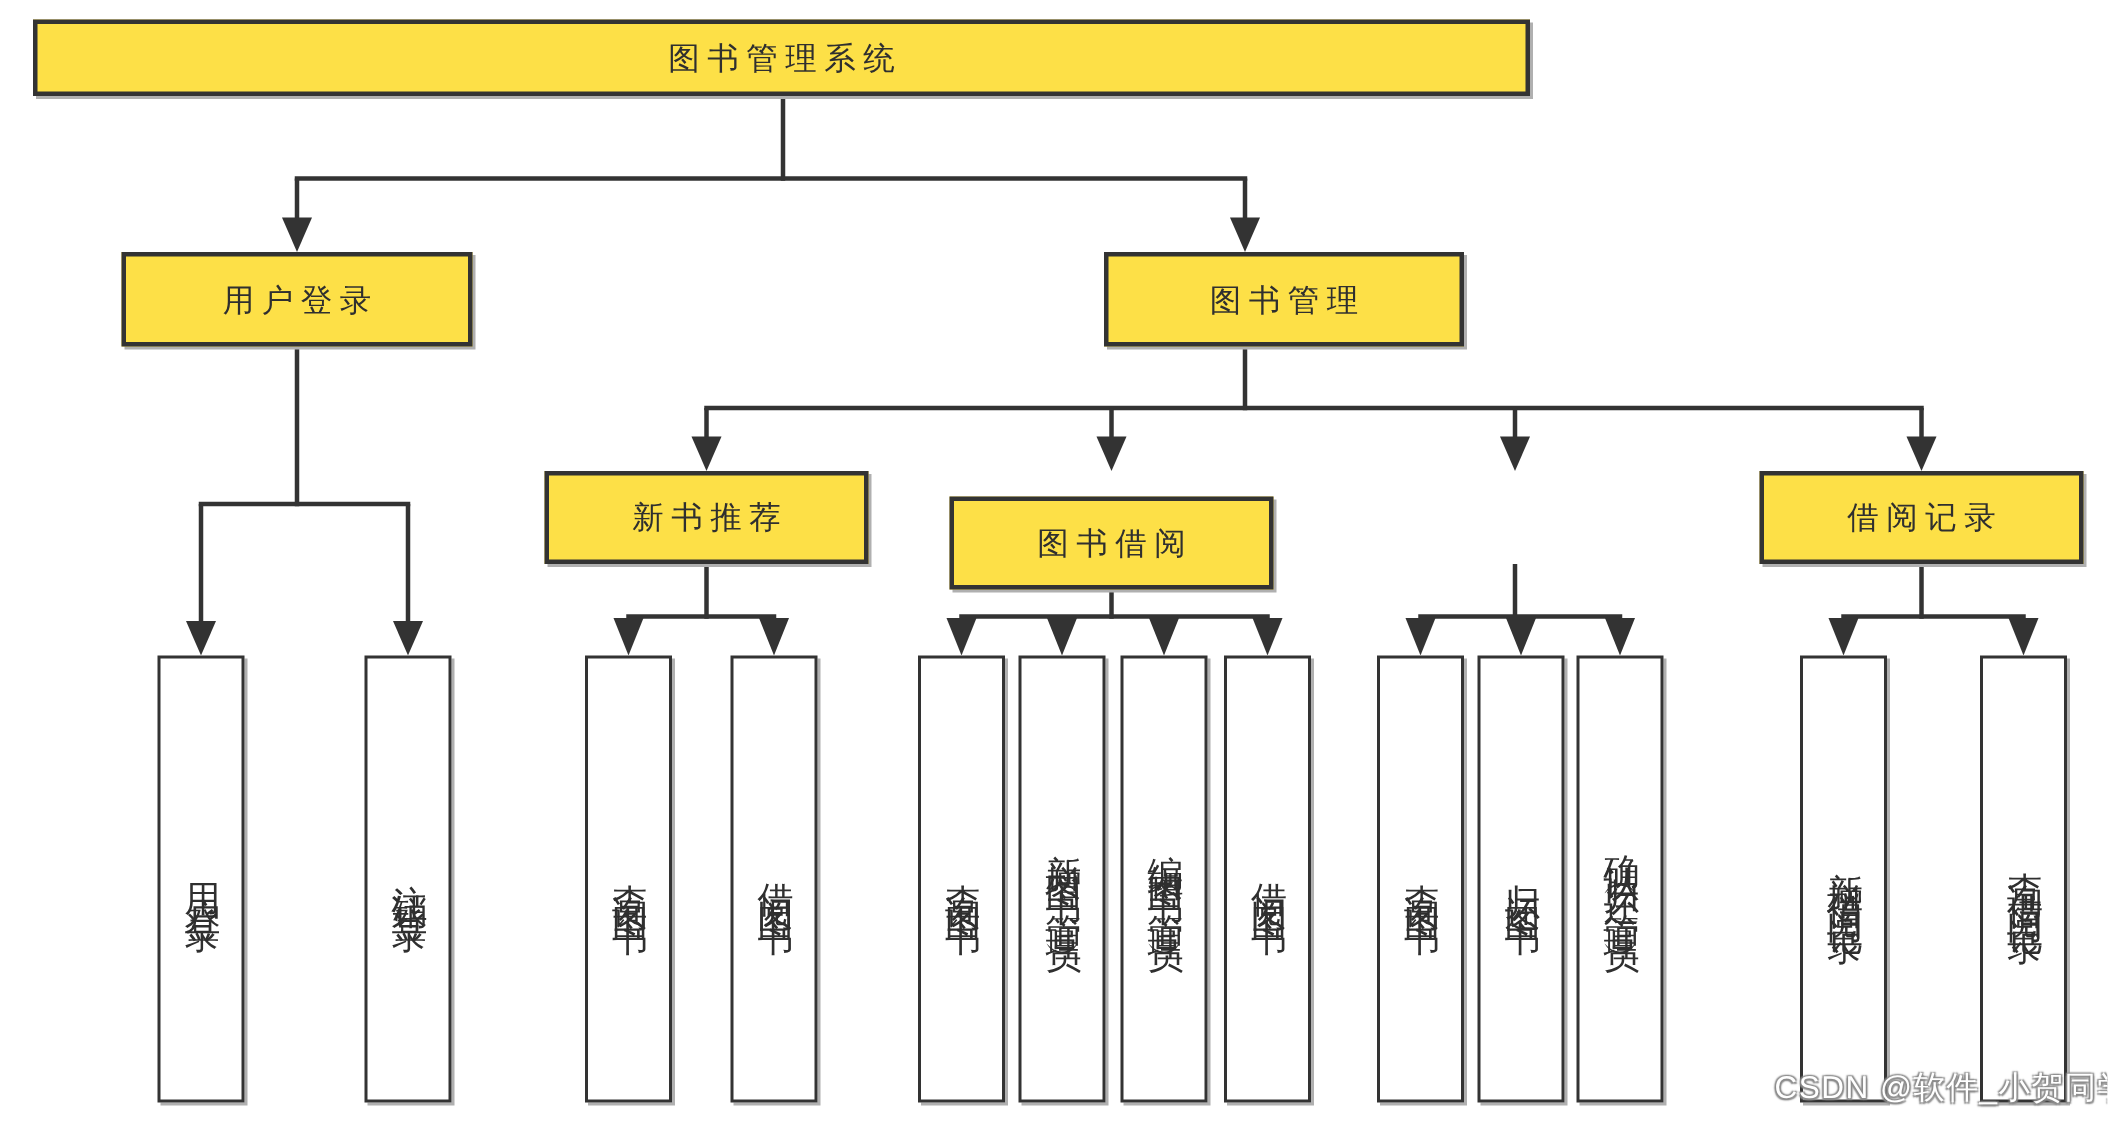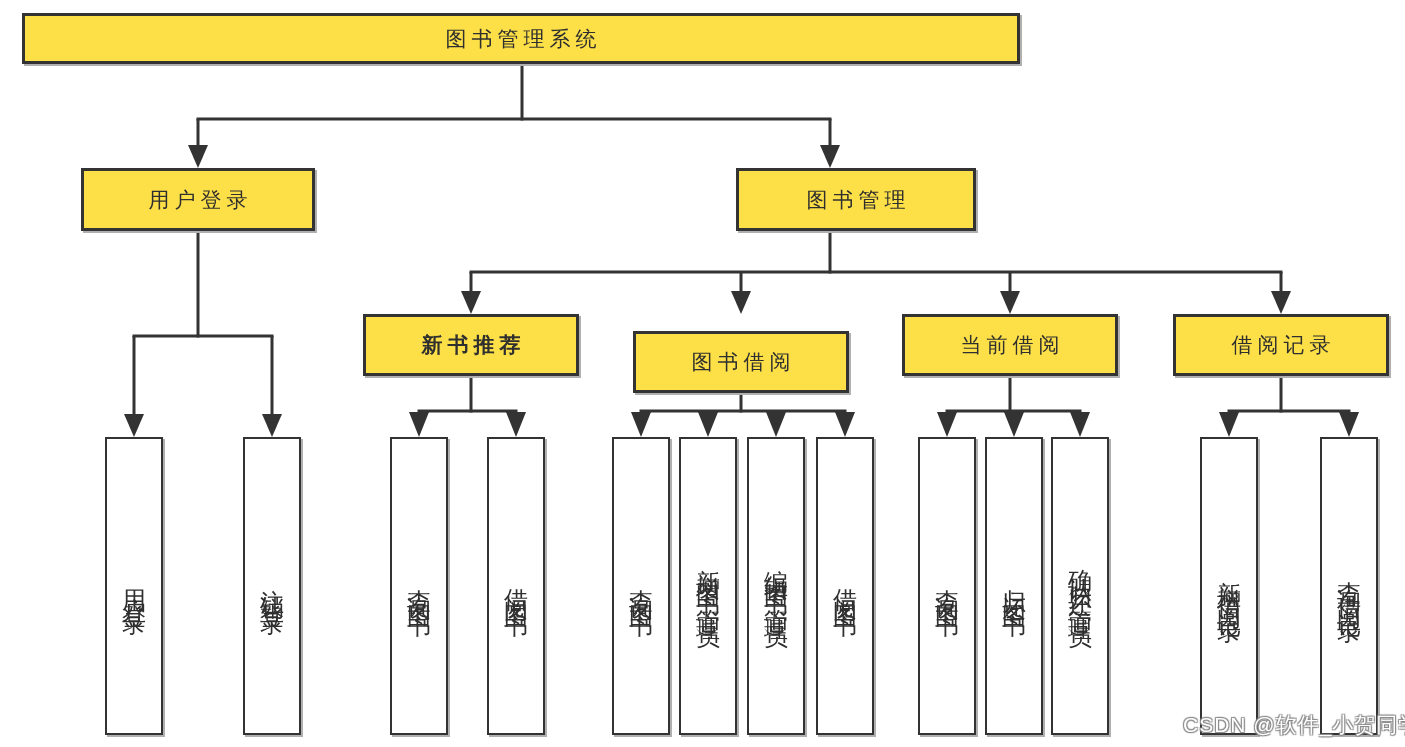--- a/index.html
+++ b/index.html
@@ -128,23 +128,22 @@
     <polygon class="arrow" points="1070,412 1090,412 1080,437"></polygon>
     <polygon class="arrow" points="1219,412 1239,412 1229,437"></polygon>
     <polygon class="arrow" points="1339,412 1359,412 1349,437"></polygon>
   </svg>
 
   <div class="hnode" style="left:22px; top:13px; width:998px; height:51px;">图书管理系统</div>
 
   <div class="hnode" style="left:81px; top:168px; width:234px; height:63px;">用户登录</div>
   <div class="hnode" style="left:712px; top:168px; width:240px; height:63px;margin-left:24px;">图书管理</div>
 
-  <div class="hnode" style="left:363px; top:314px; width:216px; height:62px;font-weight:bold;">新书推荐</div>
+  <div class="hnode" style="left:363px; top:314px; width:216px; height:62px;">新书推荐</div>
   <div class="hnode" style="left:633px; top:331px; width:216px; height:62px;">图书借阅</div>
-  <div class="hnode" style="left:902px; top:314px; width:216px; height:62px;">当前借阅</div>
   <div class="hnode" style="left:1173px; top:314px; width:216px; height:62px;">借阅记录</div>
 
   <div class="vnode" style="left:105px;">
     <span>用户登录</span>
   </div>
   <div class="vnode" style="left:243px;">
     <span>注销登录</span>
   </div>
 
   <div class="vnode" style="left:390px;">

